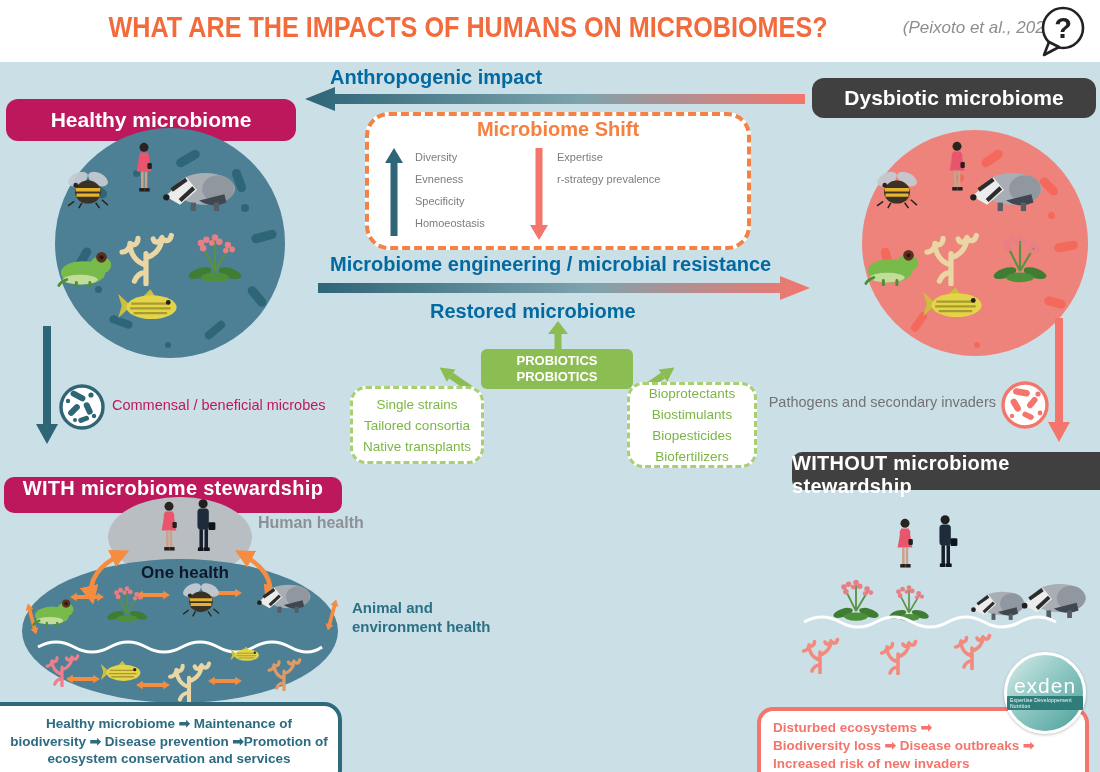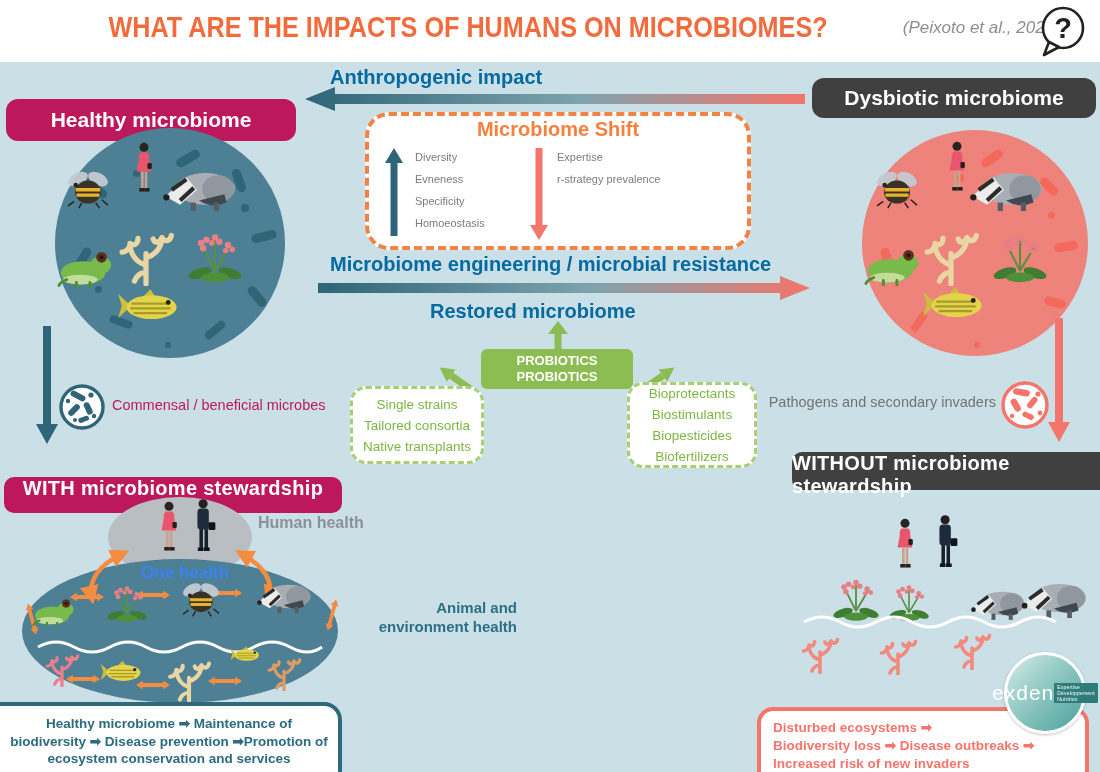--- a/index.html
+++ b/index.html
@@ -24,29 +24,29 @@
   .greenbox{left:481px;top:349px;width:152px;height:40px;background:#8cbd52;border-radius:6px;color:#fff;font-weight:700;font-size:13px;text-align:center;line-height:16px;display:flex;flex-direction:column;justify-content:center;}
   .gdash{background:#fff;border:3px dashed #a8cf74;border-radius:16px;color:#7db544;font-size:13.5px;text-align:center;display:flex;flex-direction:column;justify-content:center;line-height:21px;}
   
   .bigcircle{border-radius:50%;}
   .rod{position:absolute;border-radius:6px;}
   .dot{position:absolute;border-radius:50%;}
   
   .steward{color:#fff;font-weight:700;font-size:20px;display:flex;justify-content:center;border-radius:10px;letter-spacing:.3px;}
   .microlabel{font-size:14.5px;white-space:nowrap;}
   
-  .onehealth-label{color:#3b82f6;font-weight:700;font-size:17px;}
+  .onehealth-label{color:#0f172a;font-weight:700;font-size:17px;}
   .humanhealth-label{color:#8d9196;font-weight:700;font-size:16px;}
-  .animalenv-label{color:#2c7086;font-weight:700;font-size:15px;text-align:right;line-height:19px;}
+  .animalenv-label{color:#2c7086;font-weight:700;font-size:15px;text-align:left;line-height:19px;}
   
   .outcome{background:#fff;font-weight:700;}
   .outcome-left{left:-30px;top:702px;width:372px;height:86px;border:4px solid #2e6a7c;border-radius:18px;color:#2c6b80;font-size:13.5px;line-height:17.5px;text-align:center;padding:9px 8px 0 34px;box-sizing:border-box;}
   .outcome-right{left:757px;top:707px;width:332px;height:80px;border:4px solid #f4756b;border-radius:16px;color:#f4756b;font-size:13.5px;line-height:18px;text-align:left;padding:8px 10px 0 12px;box-sizing:border-box;}
   
-  .logo{left:1004px;top:652px;width:82px;height:82px;border-radius:50%;border:3px solid #fff;box-sizing:border-box;background:linear-gradient(135deg,#d9ecea 0%,#9fd0cb 35%,#4aa09b 100%);display:flex;align-items:center;justify-content:center;box-shadow:0 1px 3px rgba(0,0,0,.25);z-index:5;}
+  .logo{left:1004px;top:652px;width:82px;height:82px;border-radius:50%;border:3px solid #fff;box-sizing:border-box;background:linear-gradient(135deg,#d9ecea 0%,#9fd0cb 35%,#4aa09b 100%);display:flex;flex-direction:column;align-items:center;justify-content:center;box-shadow:0 1px 3px rgba(0,0,0,.25);z-index:5;}
   .logo-name{color:#fff;font-size:21px;letter-spacing:1px;font-weight:400;line-height:20px;}
   .logo-tag{background:#2f7d7a;color:#fff;font-size:5px;padding:1px 3px;border-radius:1px;letter-spacing:.2px;}
 </style>
 </head>
 <body>
 
 <svg width="0" height="0" style="position:absolute">
   <defs>
     <symbol id="sym-woman" viewBox="0 0 30 62">
       <circle cx="15" cy="6" r="5.2" fill="#2a2420"></circle>

